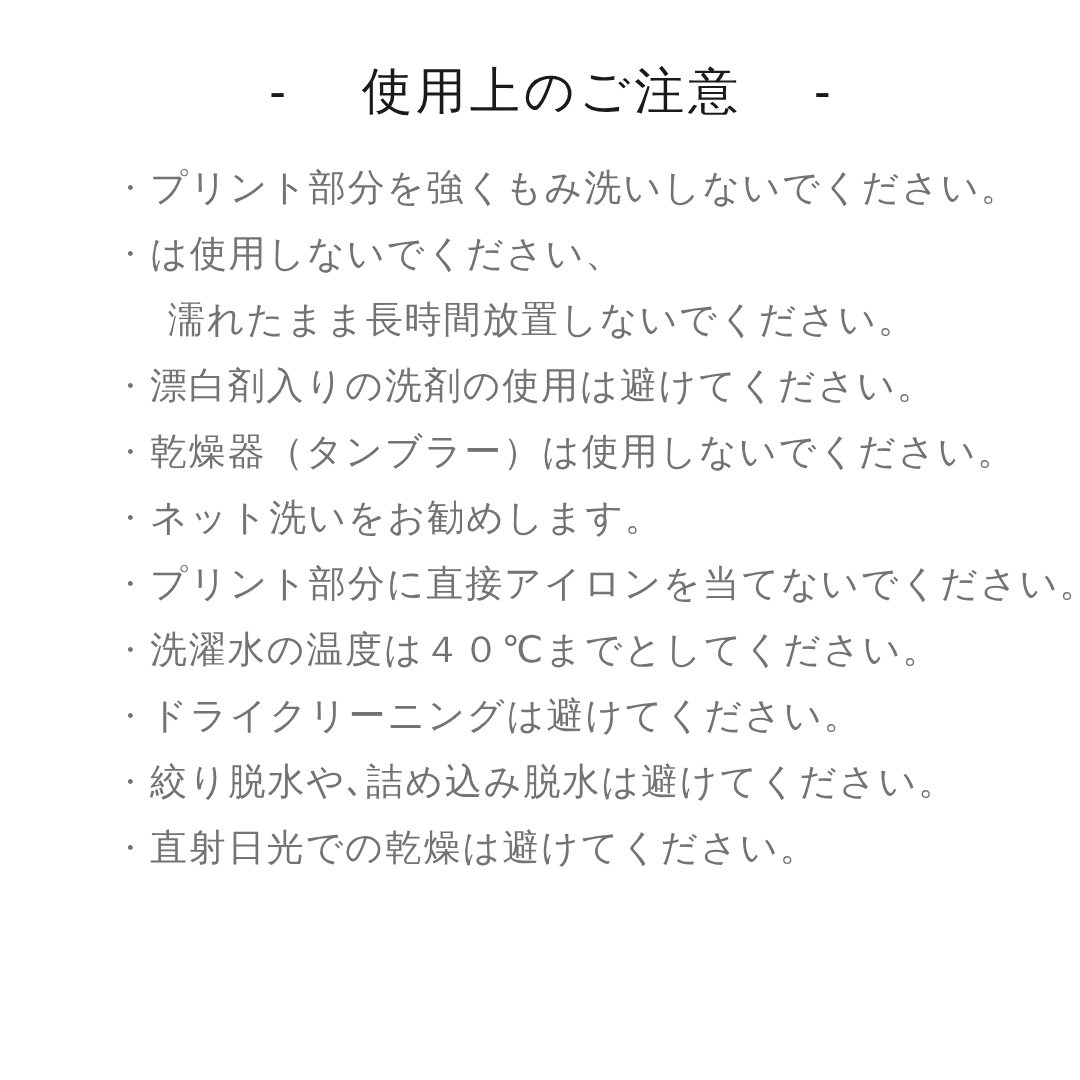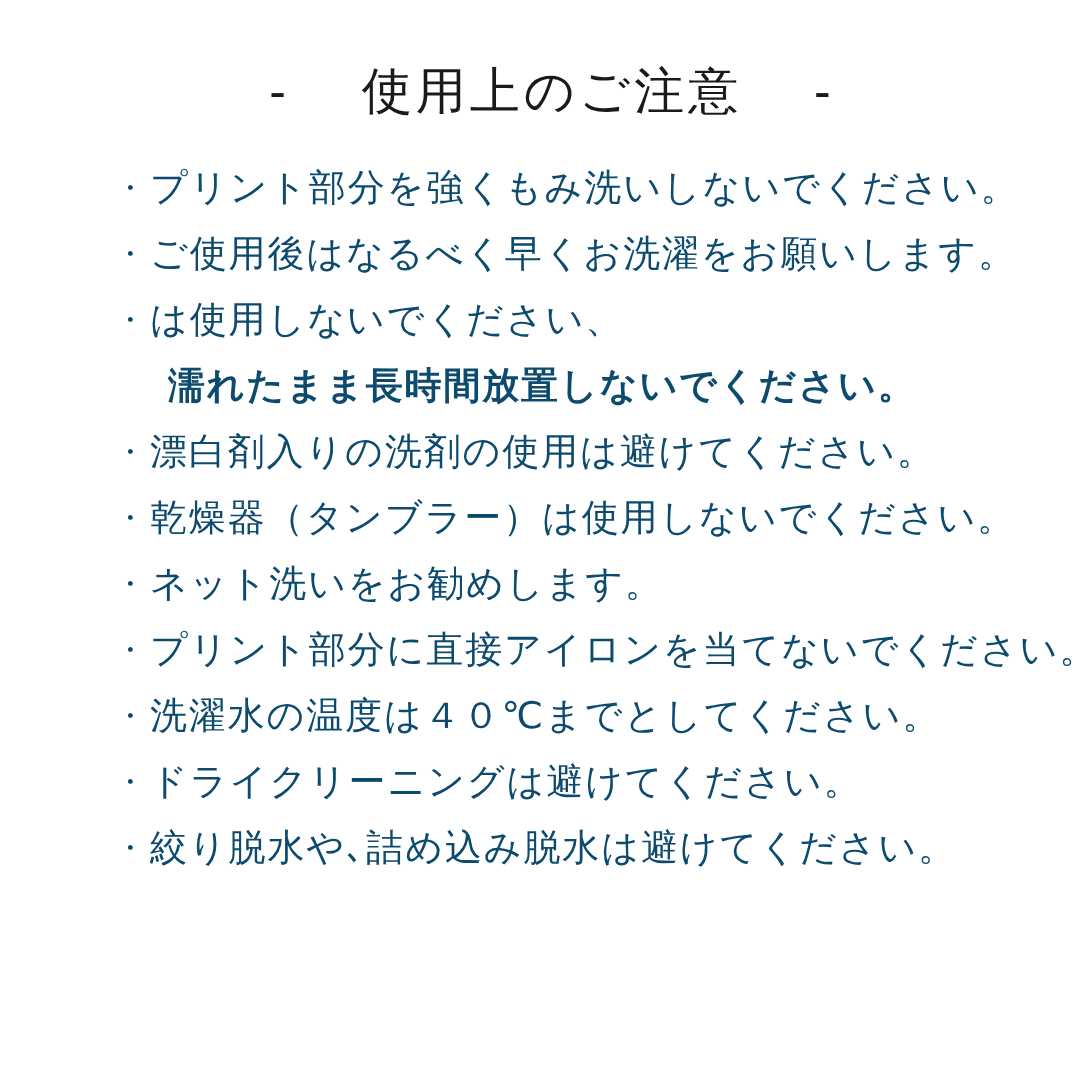--- a/index.html
+++ b/index.html
@@ -34,47 +34,43 @@
     list-style: none;
     margin: 30px 0 0 0;
     padding: 0 0 0 40px;
   }
   .notice-line {
     font-size: 37px;
     font-weight: 400;
     line-height: 66px;
     letter-spacing: 0.05em;
     white-space: nowrap;
-    color: #0c4a6e;
+    color: #737373;
   }
   .notice-line .bullet {
     display: inline-block;
     width: 38px;
     text-align: center;
     font-size: 30px;
     vertical-align: 2px;
   }
   .notice-line.cont {
     padding-left: 56px;
-    font-weight: bold;
   }
 </style>
 </head>
 <body>
 
 <div class="page">
 
   <h1 class="title">-　 使用上のご注意 　-</h1>
 
   <ul class="notice-list">
     <li class="notice-line">
       <span class="bullet">・</span><span>プリント部分を強くもみ洗いしないでください。</span>
-    </li>
-    <li class="notice-line">
-      <span class="bullet">・</span><span>ご使用後はなるべく早くお洗濯をお願いします。</span>
     </li>
     <li class="notice-line">
       <span class="bullet">・</span><span>は使用しないでください、</span>
     </li>
     <li class="notice-line cont">
       <span>濡れたまま長時間放置しないでください。</span>
     </li>
     <li class="notice-line">
       <span class="bullet">・</span><span>漂白剤入りの洗剤の使用は避けてください。</span>
     </li>
@@ -89,15 +85,18 @@
     </li>
     <li class="notice-line">
       <span class="bullet">・</span><span>洗濯水の温度は４０℃までとしてください。</span>
     </li>
     <li class="notice-line">
       <span class="bullet">・</span><span>ドライクリーニングは避けてください。</span>
     </li>
     <li class="notice-line">
       <span class="bullet">・</span><span>絞り脱水や､詰め込み脱水は避けてください。</span>
     </li>
+    <li class="notice-line">
+      <span class="bullet">・</span><span>直射日光での乾燥は避けてください。</span>
+    </li>
   </ul>
 
 </div>
 
 </body></html>

